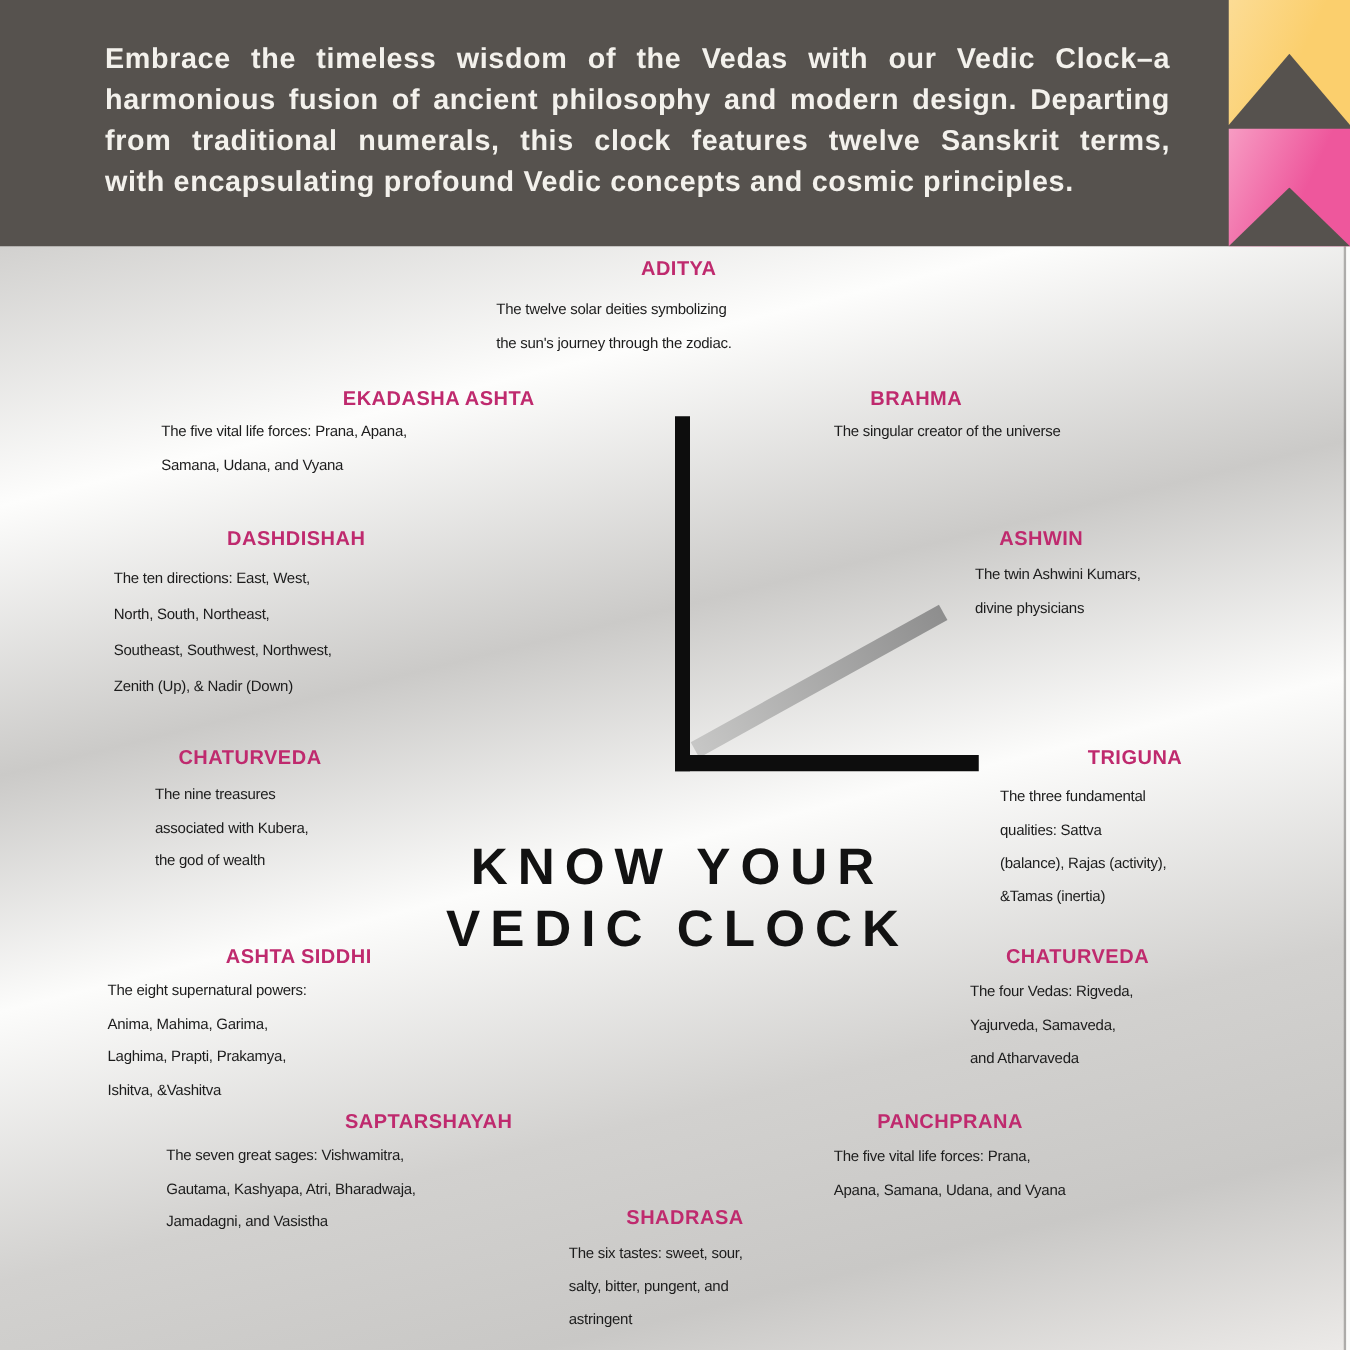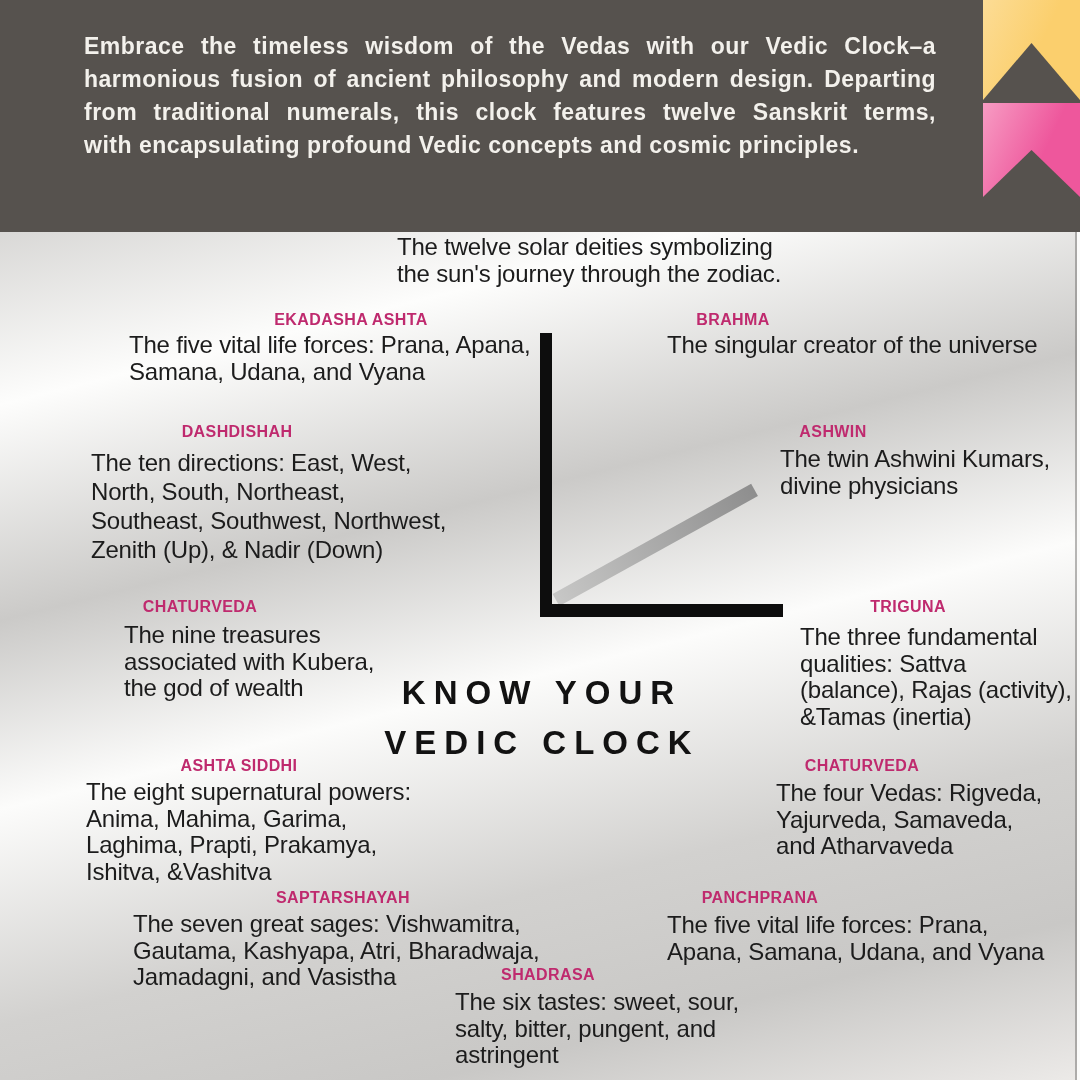--- a/index.html
+++ b/index.html
@@ -4,21 +4,21 @@
 <style>
   html,body{margin:0;padding:0;background:#222;}
   .stage{
     position:relative; width:1080px; height:1080px; overflow:hidden;
     font-family:"Liberation Sans","DejaVu Sans",sans-serif;
     background:linear-gradient(166deg,
       #fbfbfa 0%, #d0cfcd 14%, #fdfdfc 30%, #cbcac8 46%,
       #fcfcfb 60%, #d2d1cf 76%, #c9c8c6 88%, #eceae8 100%);
   }
   
-  .header{position:absolute; left:0; top:0; width:1080px; height:232px;
+  .header{position:absolute; left:0; top:0; width:1080px; height:197px;
     background:var(--header-bg,#56524e); z-index:5;}
   .header-text{position:absolute; left:84px; top:30px; width:852px;
     color:var(--header-text,#f3f1ec); font-size:23px; line-height:33px;
     font-weight:700; letter-spacing:.5px;}
   .hline{text-align:justify; text-align-last:justify;}
   .hline.hlast{text-align-last:left;}
   
   .flag{position:absolute; width:97px; overflow:hidden; z-index:6;}
   .flag-yellow{left:983px; top:0; height:100px;
     background:linear-gradient(115deg,#fcdc95 0%, var(--corner-yellow,#fbcf6d) 55%);}
@@ -29,27 +29,27 @@
   .flag-pink .notch{clip-path:polygon(50% 50%, 0 100%, 100% 100%);}
   
   .hand{position:absolute; background:var(--hand-black,#0d0d0d); z-index:3;}
   .hand-hour{left:540px; top:333px; width:12px; height:284px;}
   .hand-minute{left:540px; top:604px; width:243px; height:13px;}
   .hand-second{left:556px; top:593px; width:227px; height:14px;
     transform:rotate(-29deg); transform-origin:0 50%;
     background:linear-gradient(to right,#c7c7c6,var(--hand-gray,#8e8e8e)); z-index:2;}
   
   .title{position:absolute; left:542px; top:668px; transform:translateX(-50%);
-    text-align:center; font-size:33px; font-weight:700; letter-spacing:8px;
+    text-align:center; font-size:41px; font-weight:700; letter-spacing:8px;
     line-height:50px; color:#121212; white-space:nowrap; z-index:3;}
   
   .term-name{position:absolute; transform:translateX(-50%);
     font-weight:800; font-size:16px; letter-spacing:.4px;
     color:var(--accent-pink,#bf2a6e); white-space:nowrap; z-index:3;}
-  .term-desc{position:absolute; font-size:24px; line-height:26.5px;
+  .term-desc{position:absolute; font-size:12px; line-height:26.5px;
     letter-spacing:-.2px; color:var(--body-text,#1c1c1c);
     white-space:pre-line; z-index:3;}
   .n0{left:543px; top:207px;}   .d0{left:397px; top:234px;}
   .n1{left:351px; top:311px;}   .d1{left:129px; top:332px;}
   .n2{left:733px; top:311px;}   .d2{left:667px; top:332px;}
   .n3{left:237px; top:423px;}   .d3{left:91px;  top:448px; line-height:29px;}
   .n4{left:833px; top:423px;}   .d4{left:780px; top:446px;}
   .n5{left:200px; top:598px;}   .d5{left:124px; top:622px;}
   .n6{left:908px; top:598px;}   .d6{left:800px; top:624px;}
   .n7{left:239px; top:757px;}   .d7{left:86px;  top:779px;}

